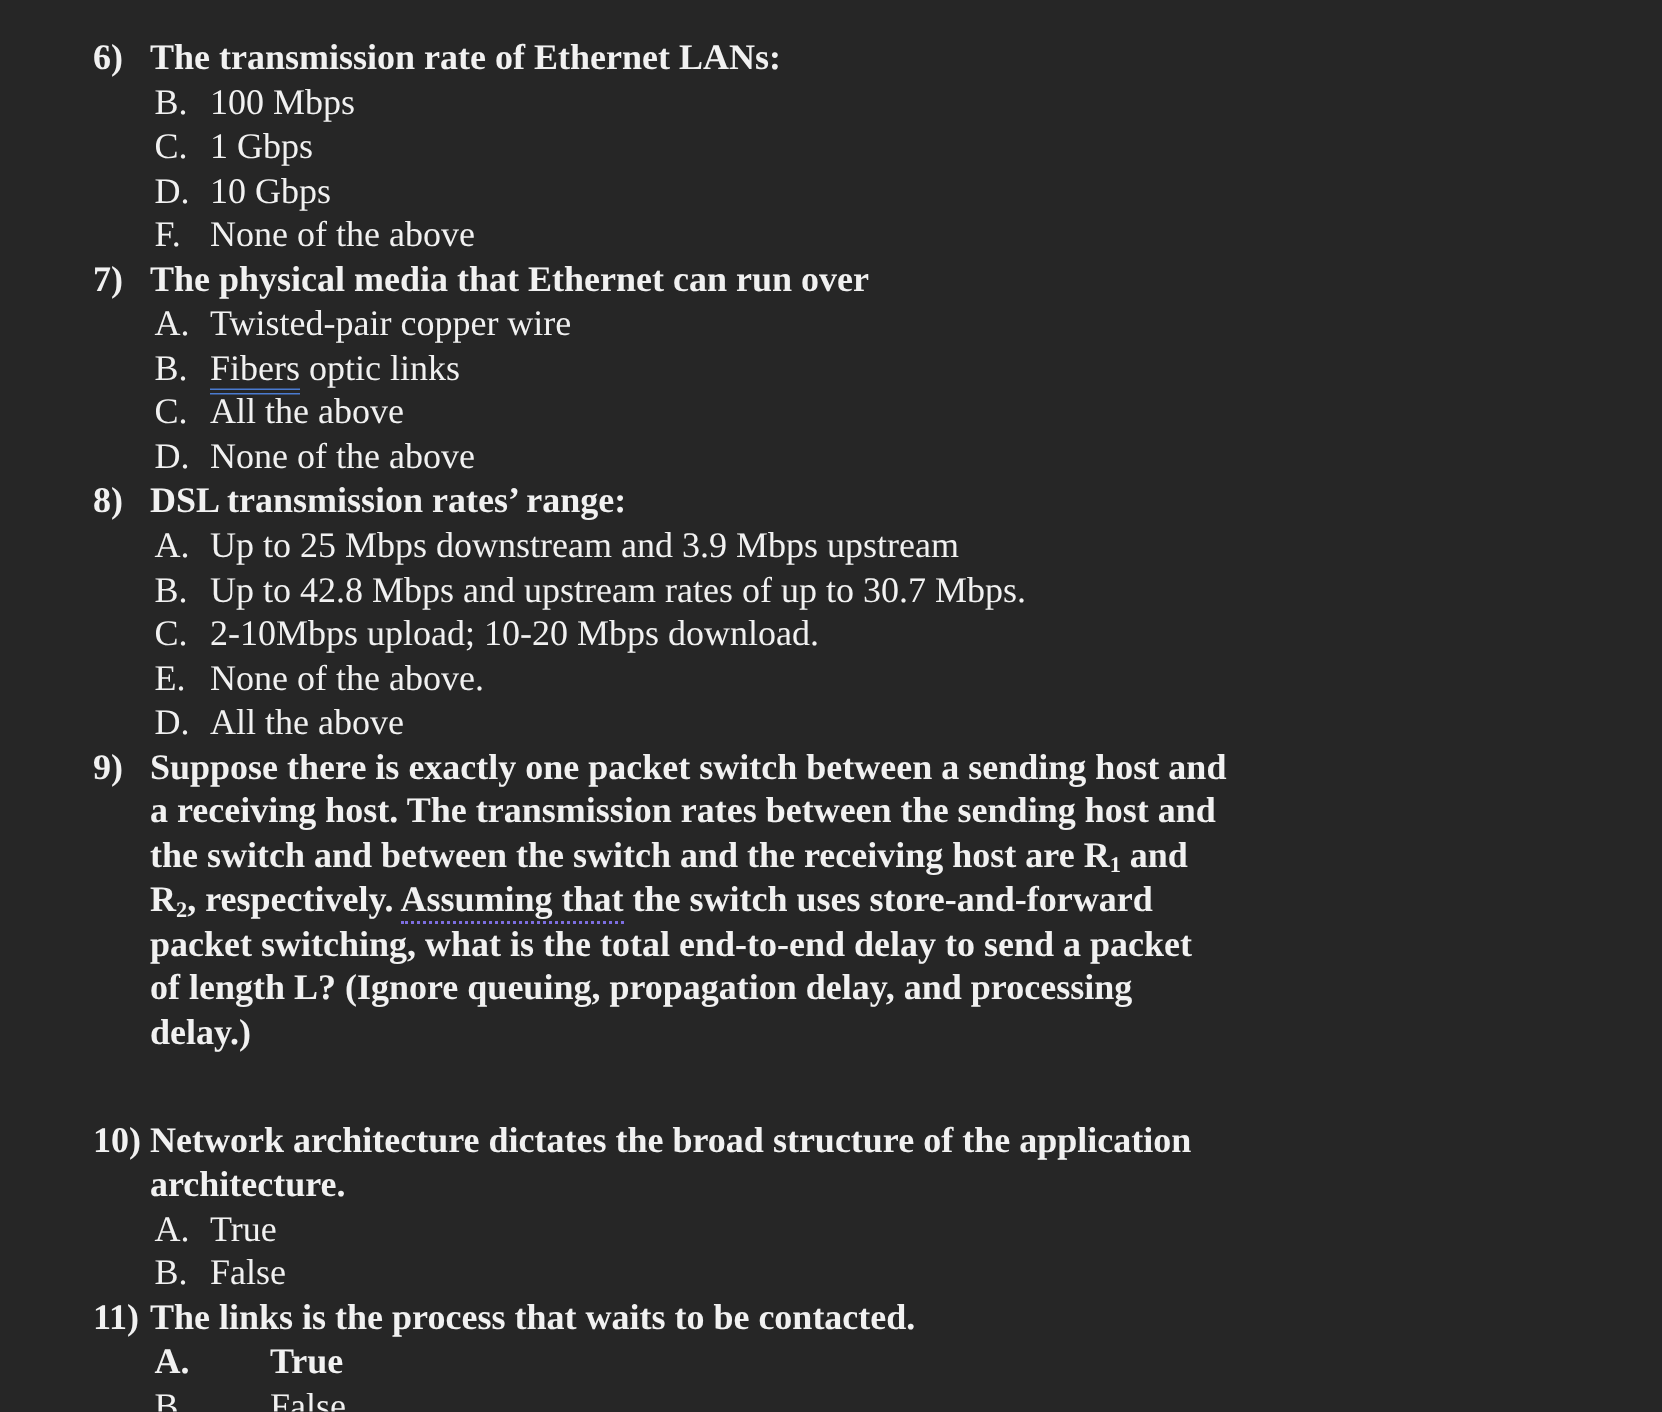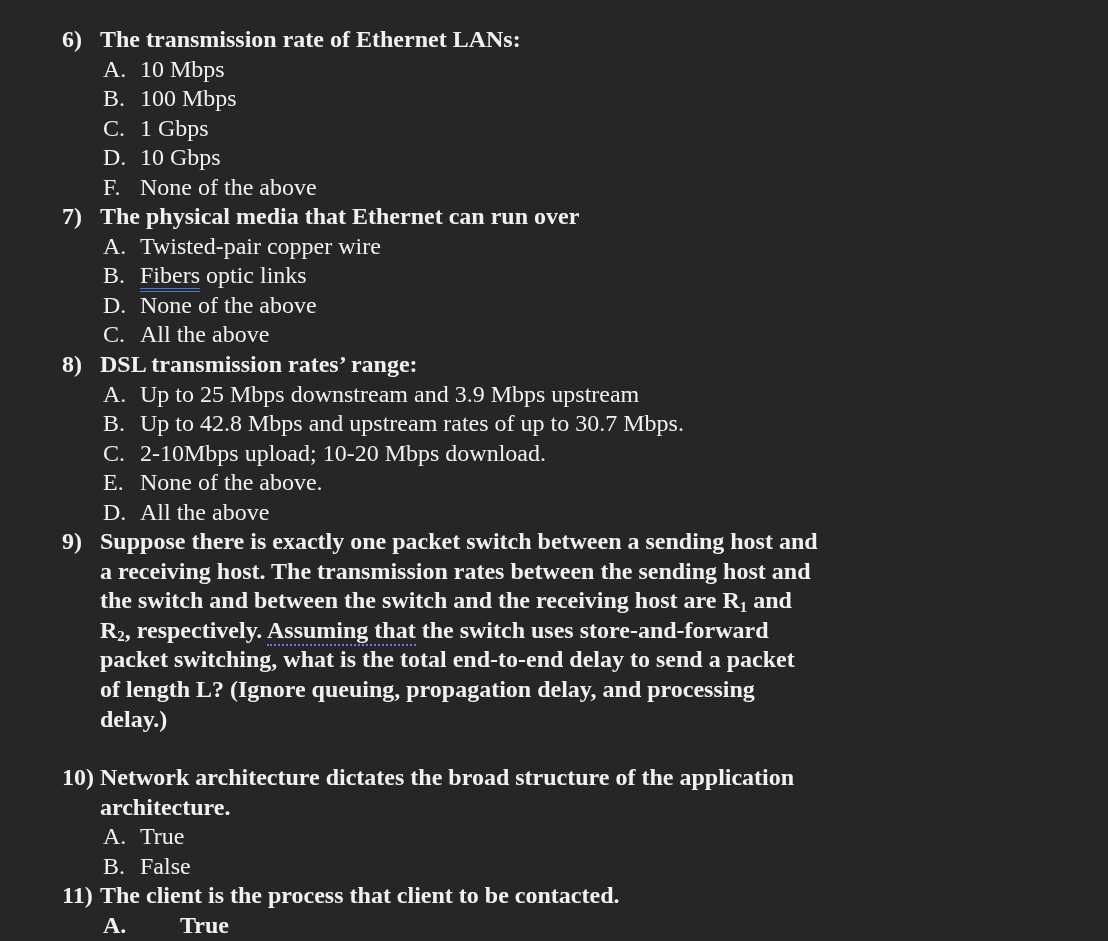--- a/index.html
+++ b/index.html
@@ -60,34 +60,31 @@
     padding-bottom: 1px;
   }
   sub.r-sub {
     font-size: 0.62em;
     line-height: 0;
     position: relative;
     vertical-align: baseline;
     top: 0.22em;
   }
   .spacer-before {
-    margin-top: 29px;
+    margin-top: 42px;
   }
 </style>
 </head>
 <body>
 
 <div class="doc">
 
   <section class="q">
     <div class="q-head">
       <span class="q-num">6)</span><span>The transmission rate of Ethernet LANs:</span>
-    </div>
-    <div class="opt">
-      <span class="opt-letter">A.</span><span>10 Mbps</span>
     </div>
     <div class="opt">
       <span class="opt-letter">B.</span><span>100 Mbps</span>
     </div>
     <div class="opt">
       <span class="opt-letter">C.</span><span>1 Gbps</span>
     </div>
     <div class="opt">
       <span class="opt-letter">D.</span><span>10 Gbps</span>
     </div>
@@ -100,24 +97,24 @@
     <div class="q-head">
       <span class="q-num">7)</span><span>The physical media that Ethernet can run over</span>
     </div>
     <div class="opt">
       <span class="opt-letter">A.</span><span>Twisted-pair copper wire</span>
     </div>
     <div class="opt">
       <span class="opt-letter">B.</span><span class="flag-grammar">Fibers</span><span> optic links</span>
     </div>
     <div class="opt">
-      <span class="opt-letter">D.</span><span>None of the above</span>
+      <span class="opt-letter">C.</span><span>All the above</span>
     </div>
     <div class="opt">
-      <span class="opt-letter">C.</span><span>All the above</span>
+      <span class="opt-letter">D.</span><span>None of the above</span>
     </div>
   </section>
 
   <section class="q">
     <div class="q-head">
       <span class="q-num">8)</span><span>DSL transmission rates’ range:</span>
     </div>
     <div class="opt">
       <span class="opt-letter">A.</span><span>Up to 25 Mbps downstream and 3.9 Mbps upstream</span>
     </div>
@@ -148,21 +145,21 @@
     <div class="opt">
       <span class="opt-letter">A.</span><span>True</span>
     </div>
     <div class="opt">
       <span class="opt-letter">B.</span><span>False</span>
     </div>
   </section>
 
   <section class="q wide-tab">
     <div class="q-head">
-      <span class="q-num">11)</span><span>The client is the process that client to be contacted.</span>
+      <span class="q-num">11)</span><span>The links is the process that waits to be contacted.</span>
     </div>
     <div class="opt bold-opt">
       <span class="opt-letter">A.</span><span>True</span>
     </div>
     <div class="opt">
       <span class="opt-letter">B.</span><span>False</span>
     </div>
   </section>
 
 </div>

